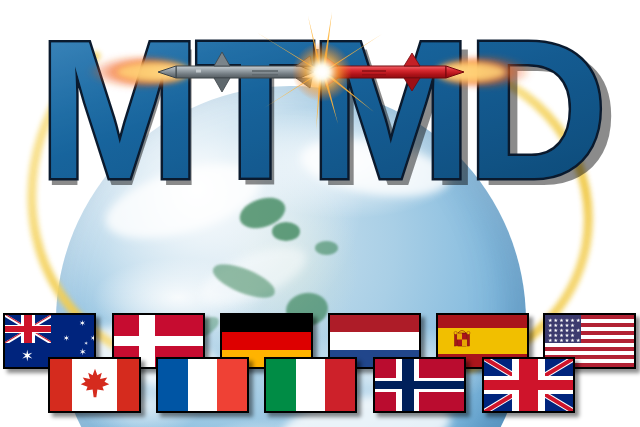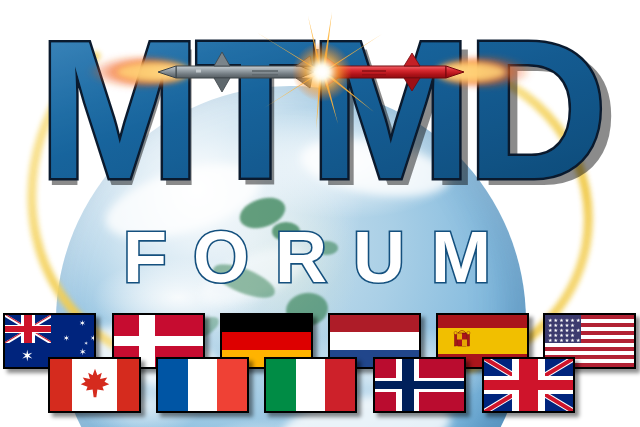--- a/index.html
+++ b/index.html
@@ -277,25 +277,20 @@
         <path d="M 0 0 L -14 -56 L -4 -8 Z"></path>
         <path d="M 0 0 L 10 -60 L 4 -8 Z"></path>
         <path d="M 0 0 L -6 58 L -3 8 Z"></path>
         <path d="M 0 0 L 16 52 L 5 8 Z"></path>
       </g>
       <circle cx="0" cy="0" r="30" fill="url(#burstCore)"></circle>
       <circle cx="0" cy="0" r="9" fill="#ffffff" opacity="0.95" filter="url(#blurSm)"></circle>
     </g>
   </svg>
 
-  <div id="forum">
-    <svg id="forum-svg" viewBox="0 0 640 84" preserveAspectRatio="none">
-      <text x="320" y="66" text-anchor="middle" font-family="'Liberation Sans','DejaVu Sans',sans-serif" font-size="72" font-weight="bold" letter-spacing="26" fill="#ffffff" stroke="#14507e" stroke-width="3.2" paint-order="stroke fill">FORUM</text>
-    </svg>
-  </div>
 
   <div id="flags">
 
     <div class="flag" style="left:3px;top:13px;width:93px;height:56px;">
       <div class="au-bg"></div>
       <div class="uj" style="left:0;top:0;width:46px;height:28px;">
         <div class="uj-dg" style="left:-8%;top:46%;width:120%;height:9%;transform:rotate(31deg);"></div>
         <div class="uj-dg" style="left:-8%;top:46%;width:120%;height:9%;transform:rotate(-31deg);"></div>
         <div class="uj-dr" style="left:-8%;top:47.5%;width:120%;height:5%;transform:rotate(31deg);"></div>
         <div class="uj-dr" style="left:-8%;top:47.5%;width:120%;height:5%;transform:rotate(-31deg);"></div>

